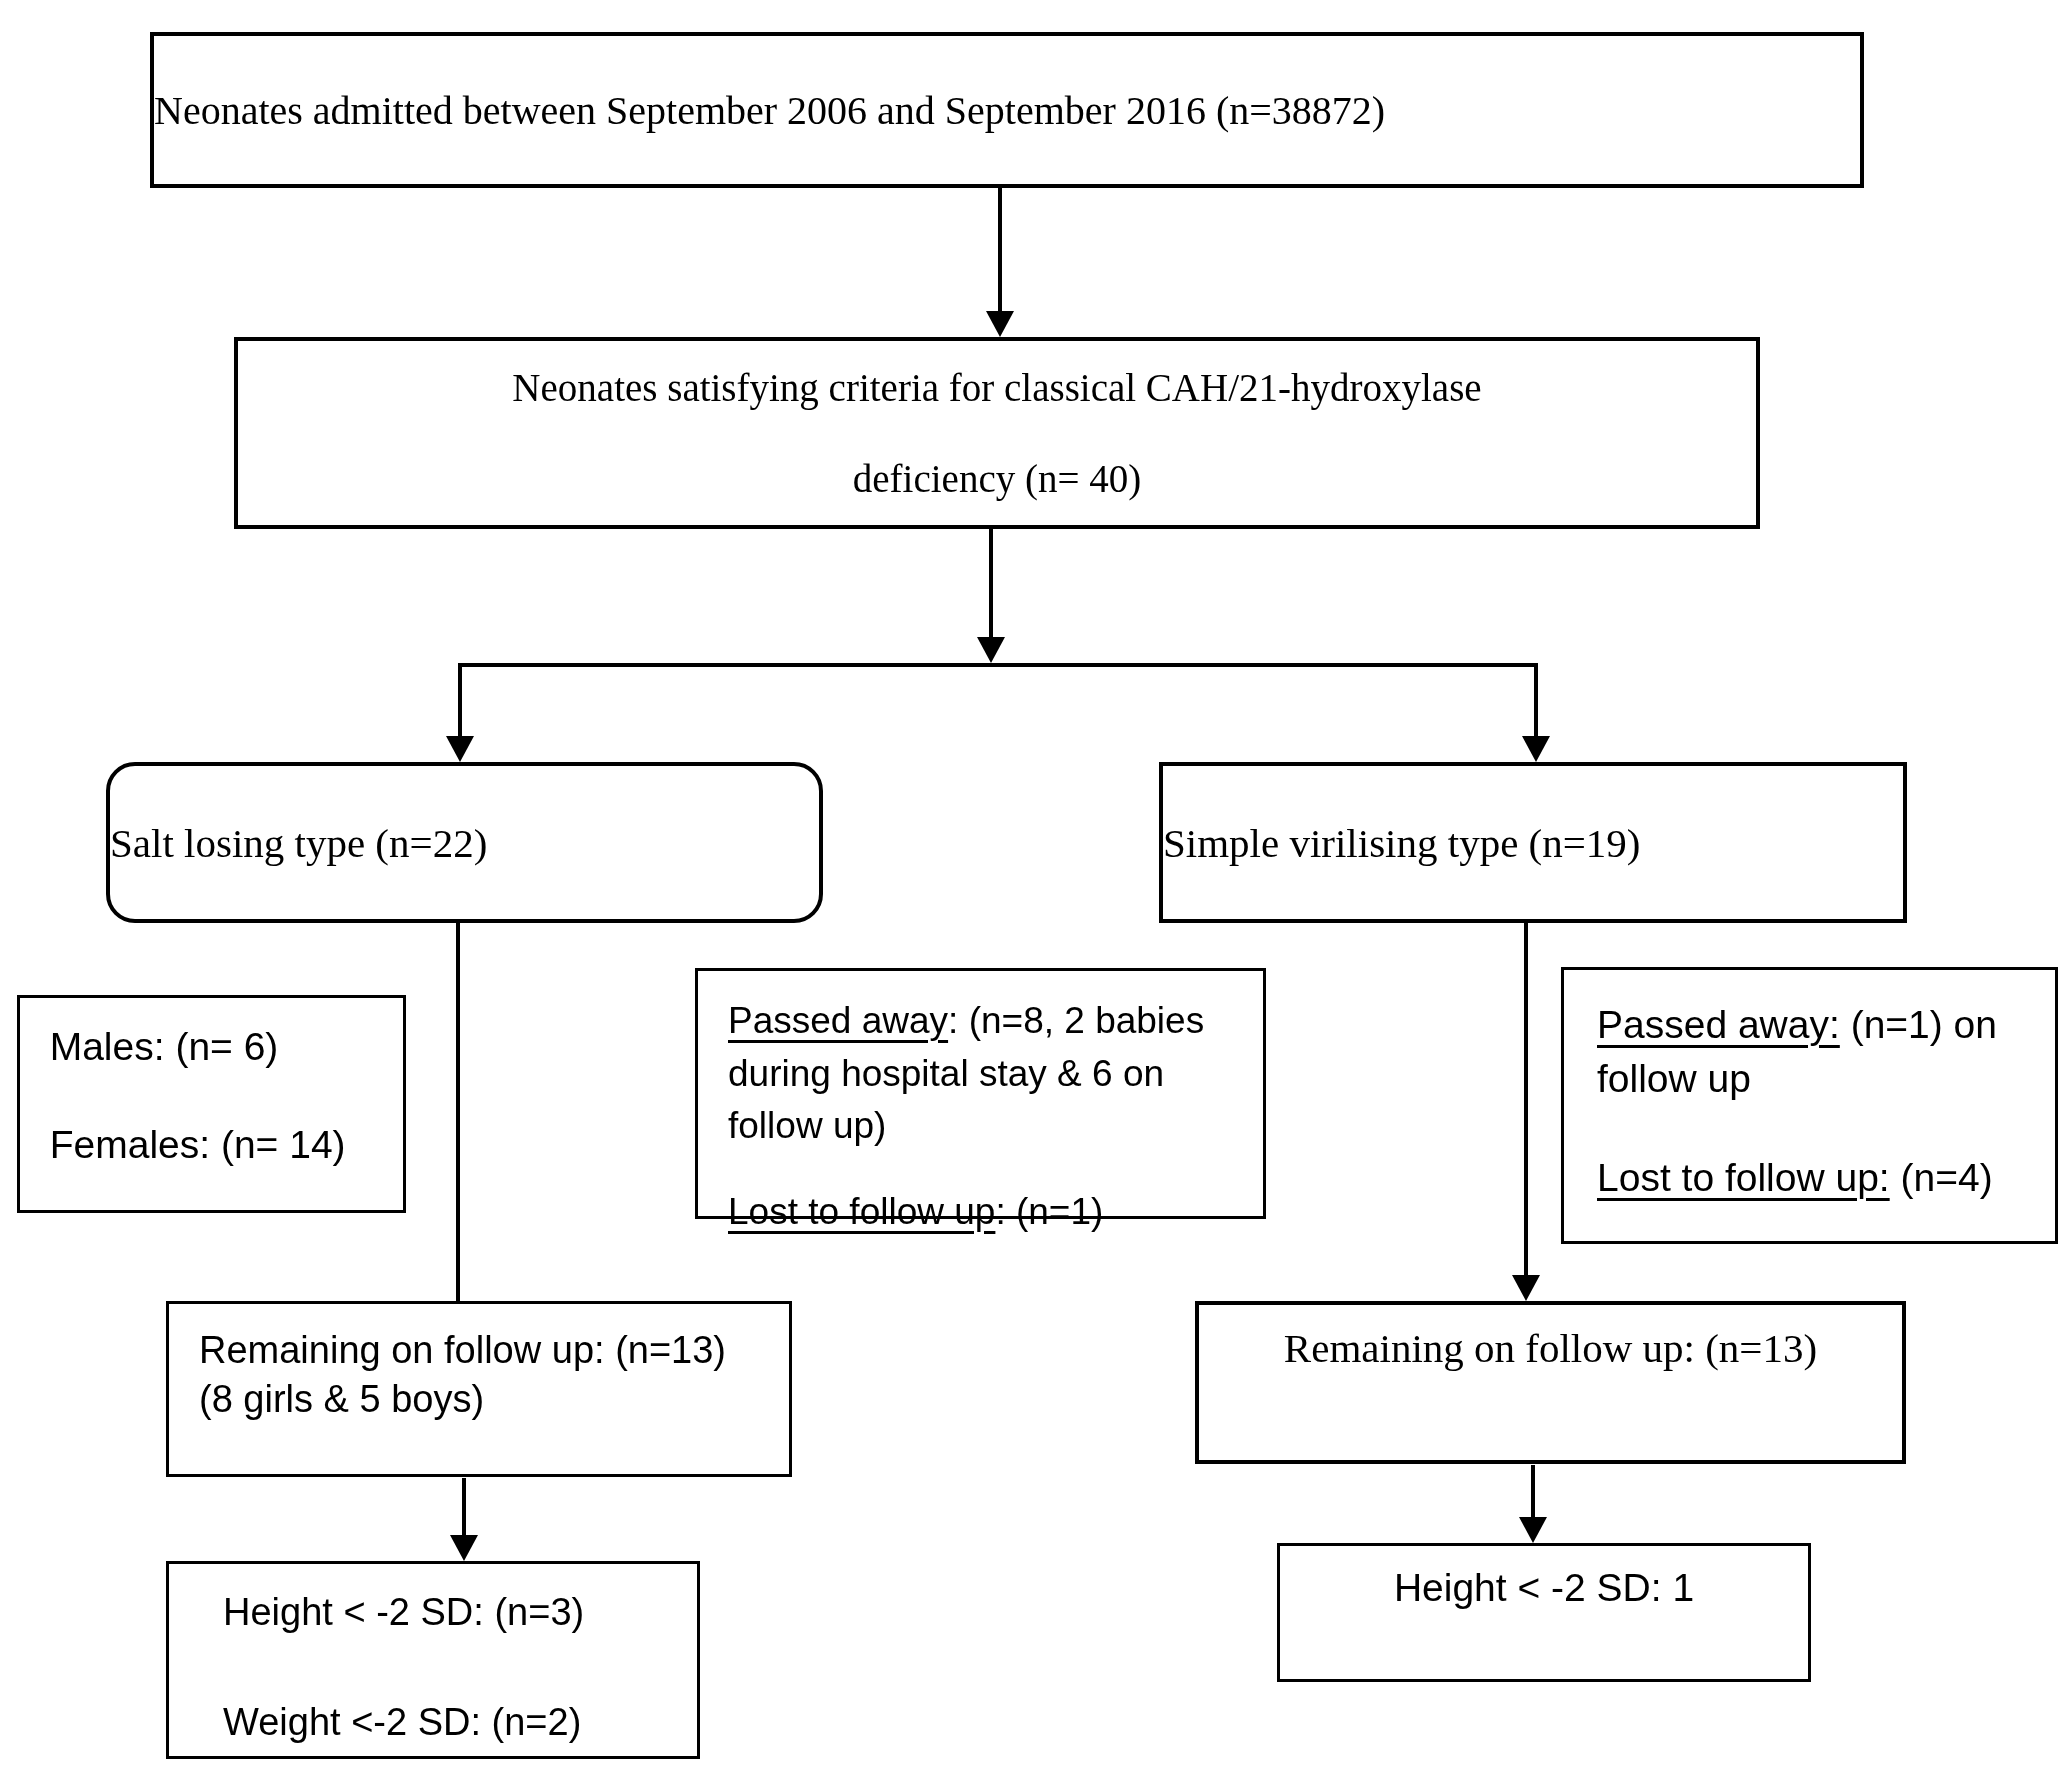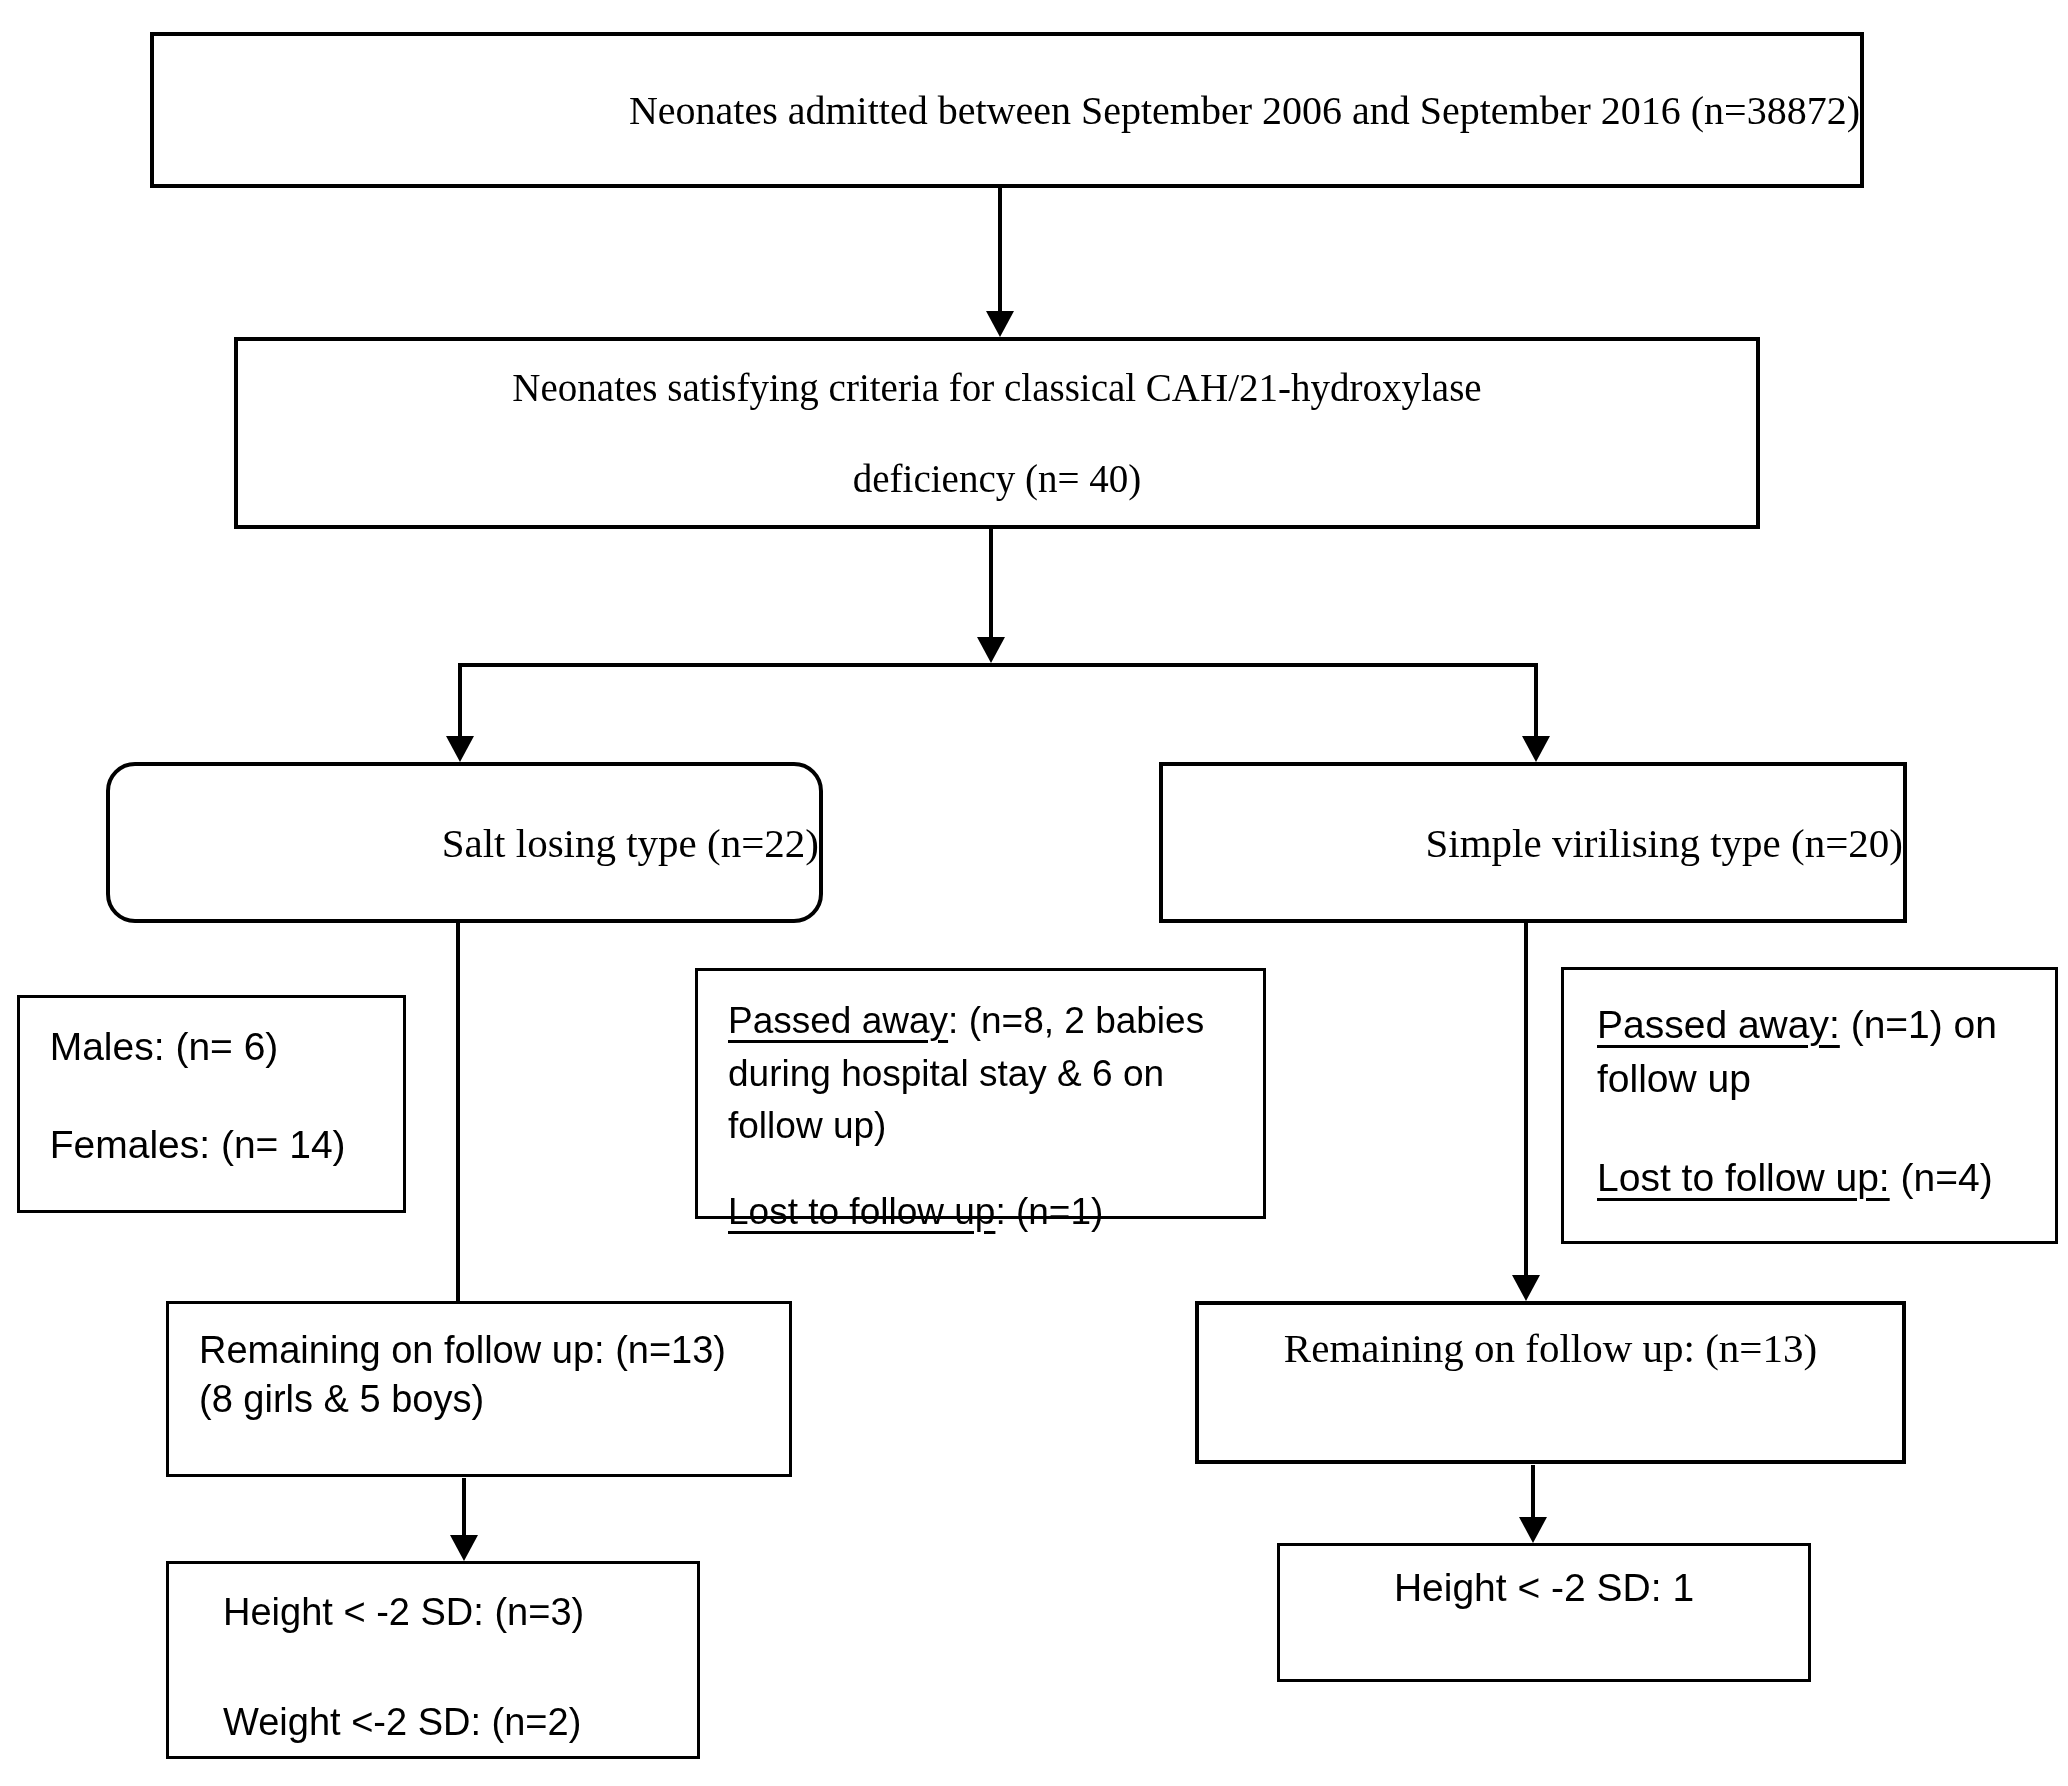--- a/index.html
+++ b/index.html
@@ -16,23 +16,22 @@
     box-sizing: border-box;
     background: #ffffff;
     border: 4.6px solid #000000;
   }
   .thinbox { border-width: 3.7px; }
   .serif { font-family: "Liberation Serif", "DejaVu Serif", serif; }
   .sans  { font-family: "Liberation Sans", "DejaVu Sans", sans-serif; }
   .center-flex {
     display: flex;
     align-items: center;
-    justify-content: flex-end;
+    justify-content: flex-start;
     text-align: center;
-    padding-left: 40px;
   }
   .col-center {
     display: flex;
     flex-direction: column;
     align-items: center;
     justify-content: center;
   }
   .vline { position: absolute; width: 3.7px; background: #000000; }
   .hline { position: absolute; height: 3.7px; background: #000000; }
   .arrow-down {
@@ -75,21 +74,21 @@
   <div class="arrow-down" style="left:446px; top:736px;"></div>
 
   <div class="vline" style="left:1534px; top:663px; height:74px;"></div>
   <div class="arrow-down" style="left:1522px; top:736px;"></div>
 
   <div class="box serif center-flex" style="left:106px; top:762px; width:717px; height:161px; font-size:41px;border-radius:29px;">
     <span>Salt losing type (n=22)</span>
   </div>
 
   <div class="box serif center-flex" style="left:1159px; top:762px; width:748px; height:161px; font-size:41px;">
-    <span>Simple virilising type (n=20)</span>
+    <span>Simple virilising type (n=19)</span>
   </div>
 
   <div class="vline" style="left:456px; top:923px; height:378px;"></div>
 
   <div class="vline" style="left:1524px; top:923px; height:354px;"></div>
   <div class="arrow-down" style="left:1512px; top:1275px;"></div>
 
   <div class="box thinbox sans" style="left:16.7px; top:995px; width:389px; height:218px; font-size:39px; padding:26px 30px; line-height:1.2;">
     <div class="para">Males: (n= 6)</div>
     <div class="para" style="margin-top:51px;">Females: (n= 14)</div>

